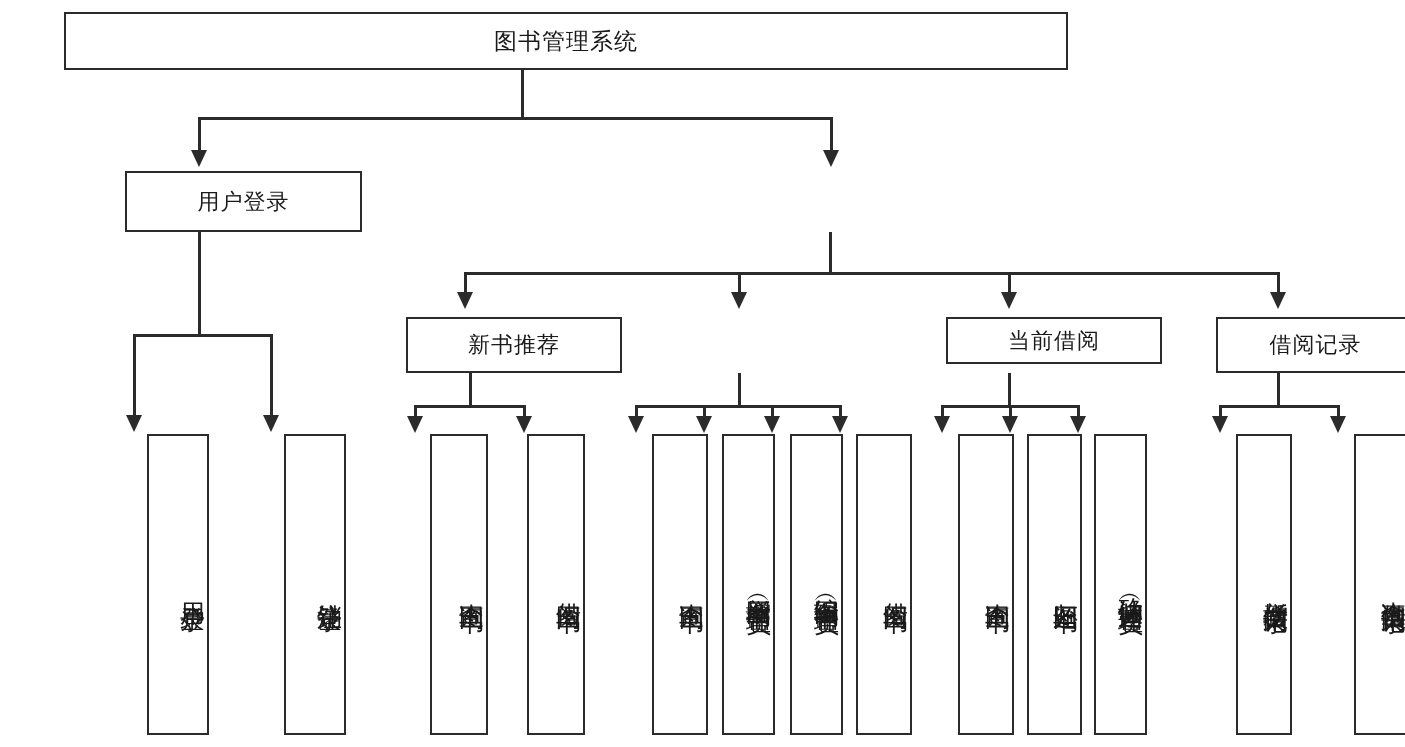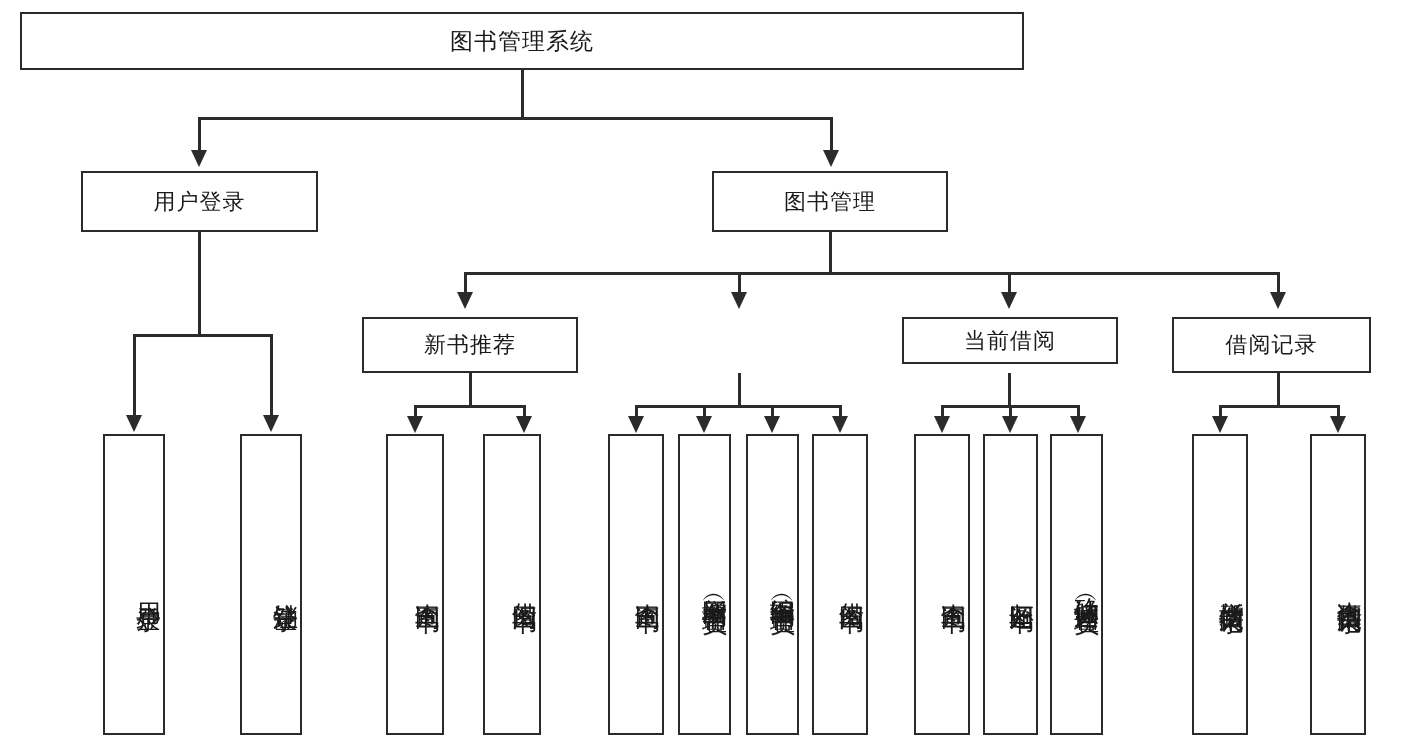--- a/index.html
+++ b/index.html
@@ -20,20 +20,21 @@
   .node {
     position: absolute;
     box-sizing: border-box;
     border: 2.5px solid #2b2b2b;
     background: #ffffff;
     display: flex;
     align-items: center;
     justify-content: center;
     color: #1a1a1a;
     z-index: 3;
+    margin-left: 44px;
   }
   .node.horiz {
     font-size: 22px;
     letter-spacing: 1px;
   }
   .node.vert {
     writing-mode: vertical-rl;
     text-orientation: upright;
     font-size: 25px;
     line-height: 1.18;
@@ -99,23 +100,20 @@
   <div class="vline" style="left:198px; top:117px; height:34px;"></div>
   <div class="arrow" style="left:191px; top:150px;"></div>
 
   <div class="vline" style="left:830px; top:117px; height:34px;"></div>
   <div class="arrow" style="left:823px; top:150px;"></div>
 
   <div class="node horiz" style="left:81px; top:171px; width:237px; height:61px;">
     <span>用户登录</span>
   </div>
 
-  <div class="node horiz" style="left:712px; top:171px; width:236px; height:61px;">
-    <span>图书管理</span>
-  </div>
 
   <div class="vline" style="left:198px; top:232px; height:104px;"></div>
   <div class="hline" style="left:133px; top:334px; width:139px;"></div>
   <div class="vline" style="left:133px; top:334px; height:82px;"></div>
   <div class="arrow" style="left:126px; top:415px;"></div>
   <div class="vline" style="left:270px; top:334px; height:82px;"></div>
   <div class="arrow" style="left:263px; top:415px;"></div>
 
   <div class="vline" style="left:829px; top:232px; height:42px;"></div>
   <div class="hline" style="left:464px; top:272px; width:814px;"></div>

